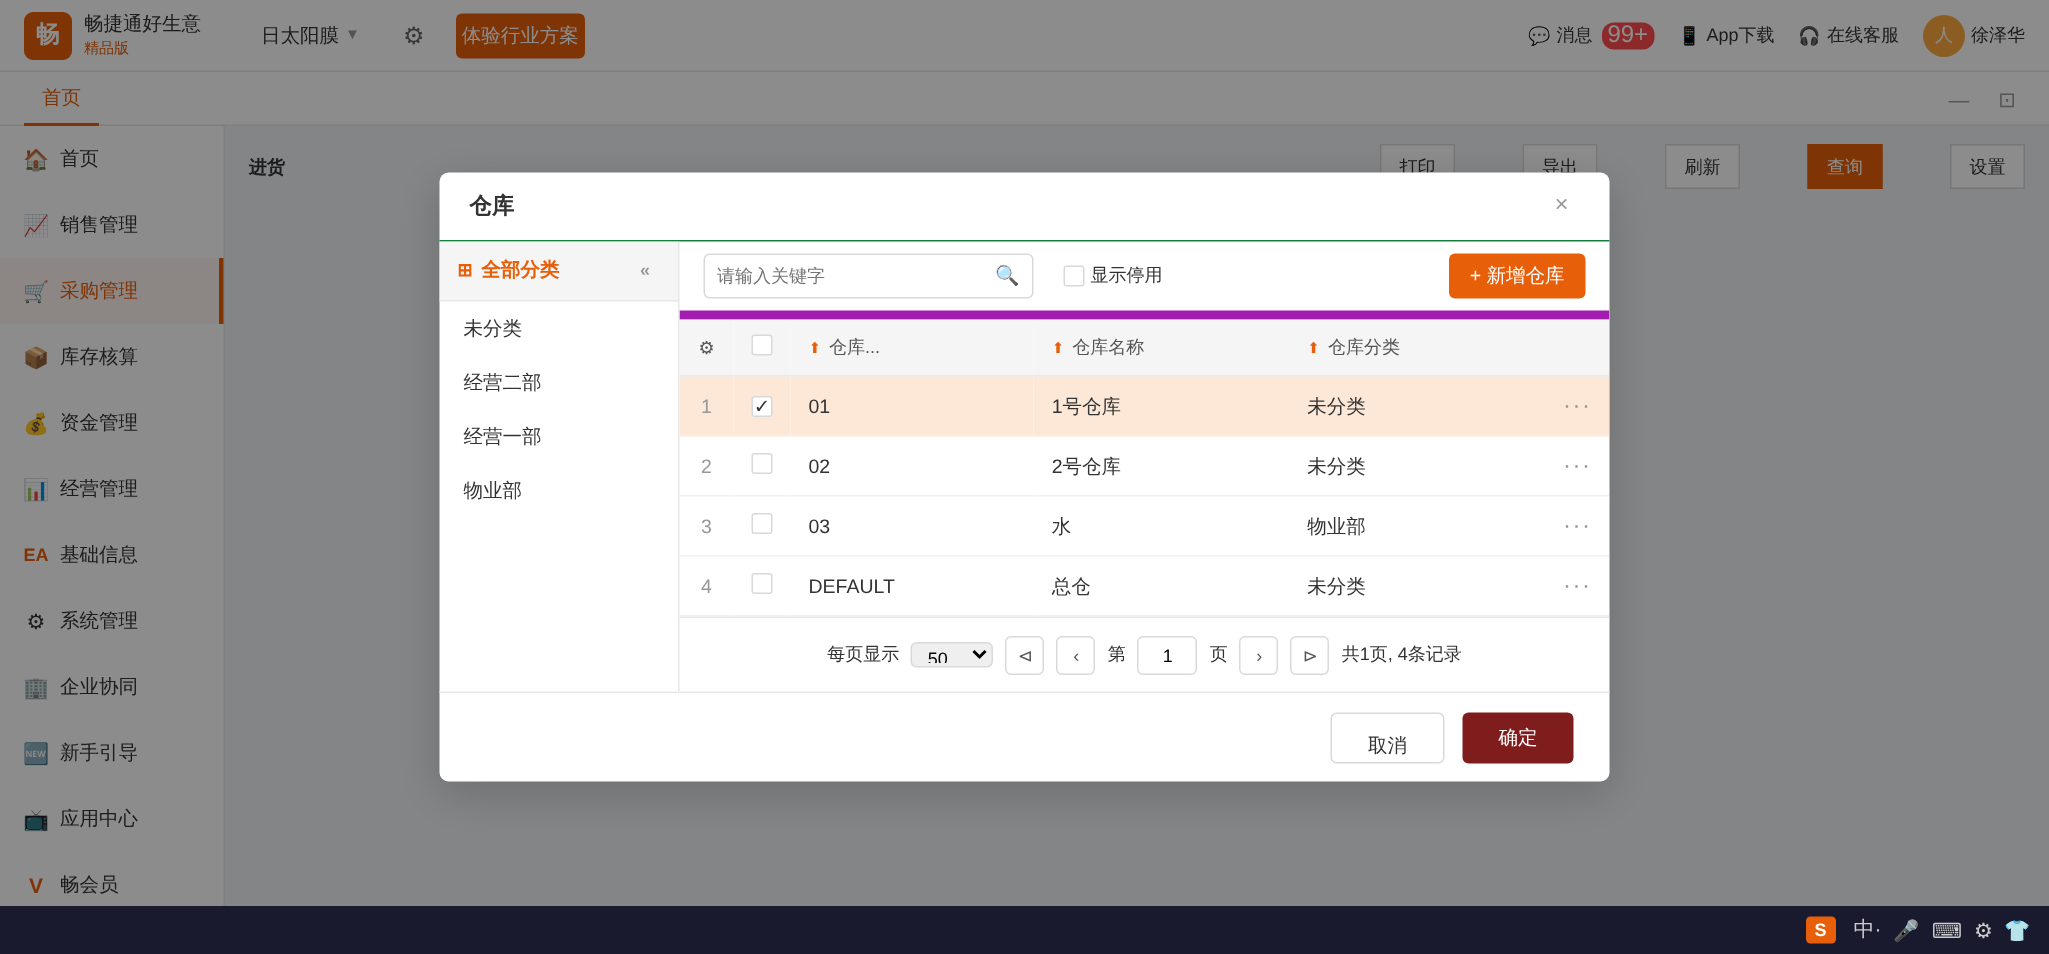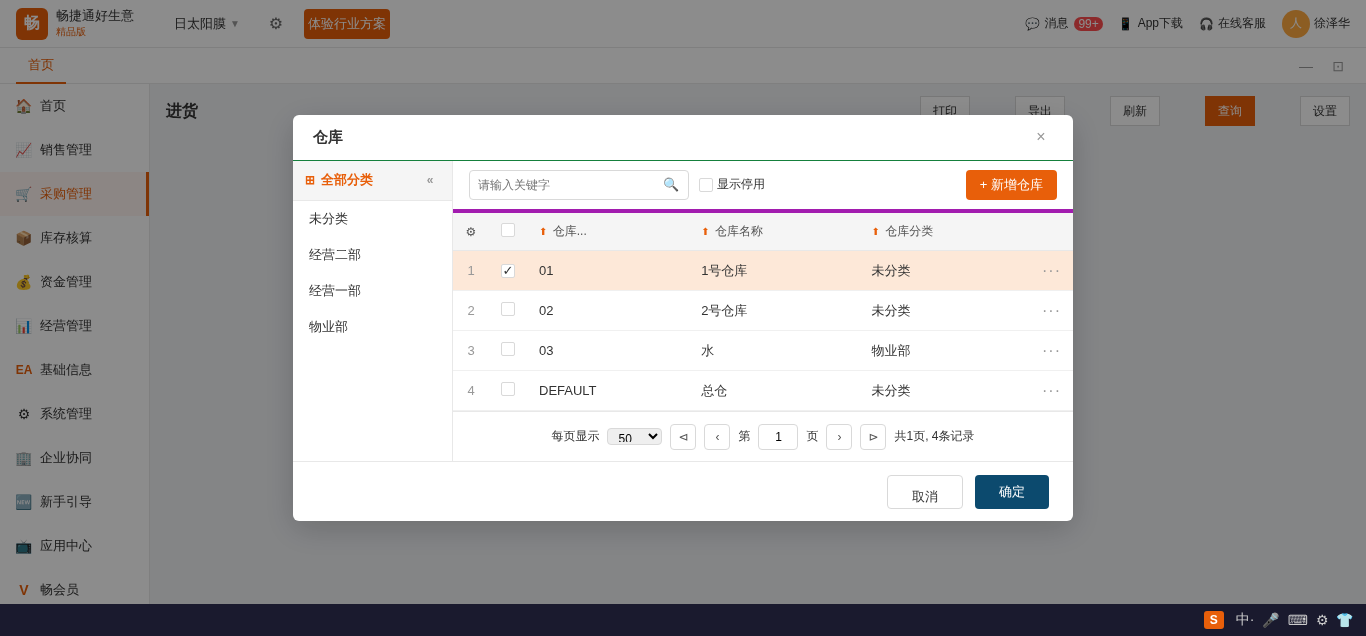--- a/index.html
+++ b/index.html
@@ -61,21 +61,21 @@
       display: flex; align-items: center; gap: 16px;
     }
     .header-right-item {
       display: flex; align-items: center; gap: 4px;
       color: #333; font-size: 12px; cursor: pointer;
     }
     .badge {
       background: #ff4d4f;
       color: #fff;
       border-radius: 8px;
-      font-size: 12px;
+      font-size: 16px;
       padding: 0 4px;
       margin-left: 2px;
     }
     .user-avatar {
       width: 28px; height: 28px;
       border-radius: 50%;
       background: #ffa940;
       display: flex; align-items: center; justify-content: center;
       color: #fff; font-size: 12px;
     }
@@ -151,21 +151,21 @@
     .content-area {
       flex: 1;
       padding: 12px 16px;
       background: #f0f2f5;
       overflow: auto;
     }
     .page-title-bar {
       display: flex; align-items: center; justify-content: space-between;
       margin-bottom: 10px;
     }
-    .page-title { font-size: 16px; font-weight: bold; color: #333; }
+    .page-title { font-size: 12px; font-weight: bold; color: #333; }
     .toolbar { display: flex; align-items: center; gap: 8px; }
     .toolbar-btn {
       height: 30px;
       padding: 0 12px;
       border: 1px solid #d9d9d9;
       background: #fff;
       border-radius: 0;
       cursor: pointer;
       font-size: 12px;
       display: flex; align-items: center; gap: 4px;
@@ -253,22 +253,22 @@
     .table-panel {
       flex: 1;
       display: flex;
       flex-direction: column;
       overflow: hidden;
     }
     .table-toolbar {
       height: 52px;
       display: flex; align-items: center;
       padding: 0 16px;
-      gap: 10px;
-      border-bottom: 4px solid #a21caf;
+      gap: 20px;
+      border-bottom: 6px solid #a21caf;
     }
     .search-input-wrap {
       display: flex; align-items: center;
       border: 1px solid #d9d9d9;
       border-radius: 4px;
       height: 30px;
       padding: 0 8px;
       background: #fff;
       flex: 1;
       max-width: 220px;
@@ -391,21 +391,21 @@
       border: 1px solid #d9d9d9;
       background: #fff;
       border-radius: 4px;
       cursor: pointer;
       font-size: 13px;
       color: #333;
     }
     .confirm-btn {
       height: 34px; padding: 0 24px;
       border: none;
-      background: #0c4a6e;
+      background: #7f1d1d;
       color: #fff;
       border-radius: 4px;
       cursor: pointer;
       font-size: 13px;
     }
 
     
     .bottom-bar {
       position: fixed;
       bottom: 0; left: 0; right: 0;

